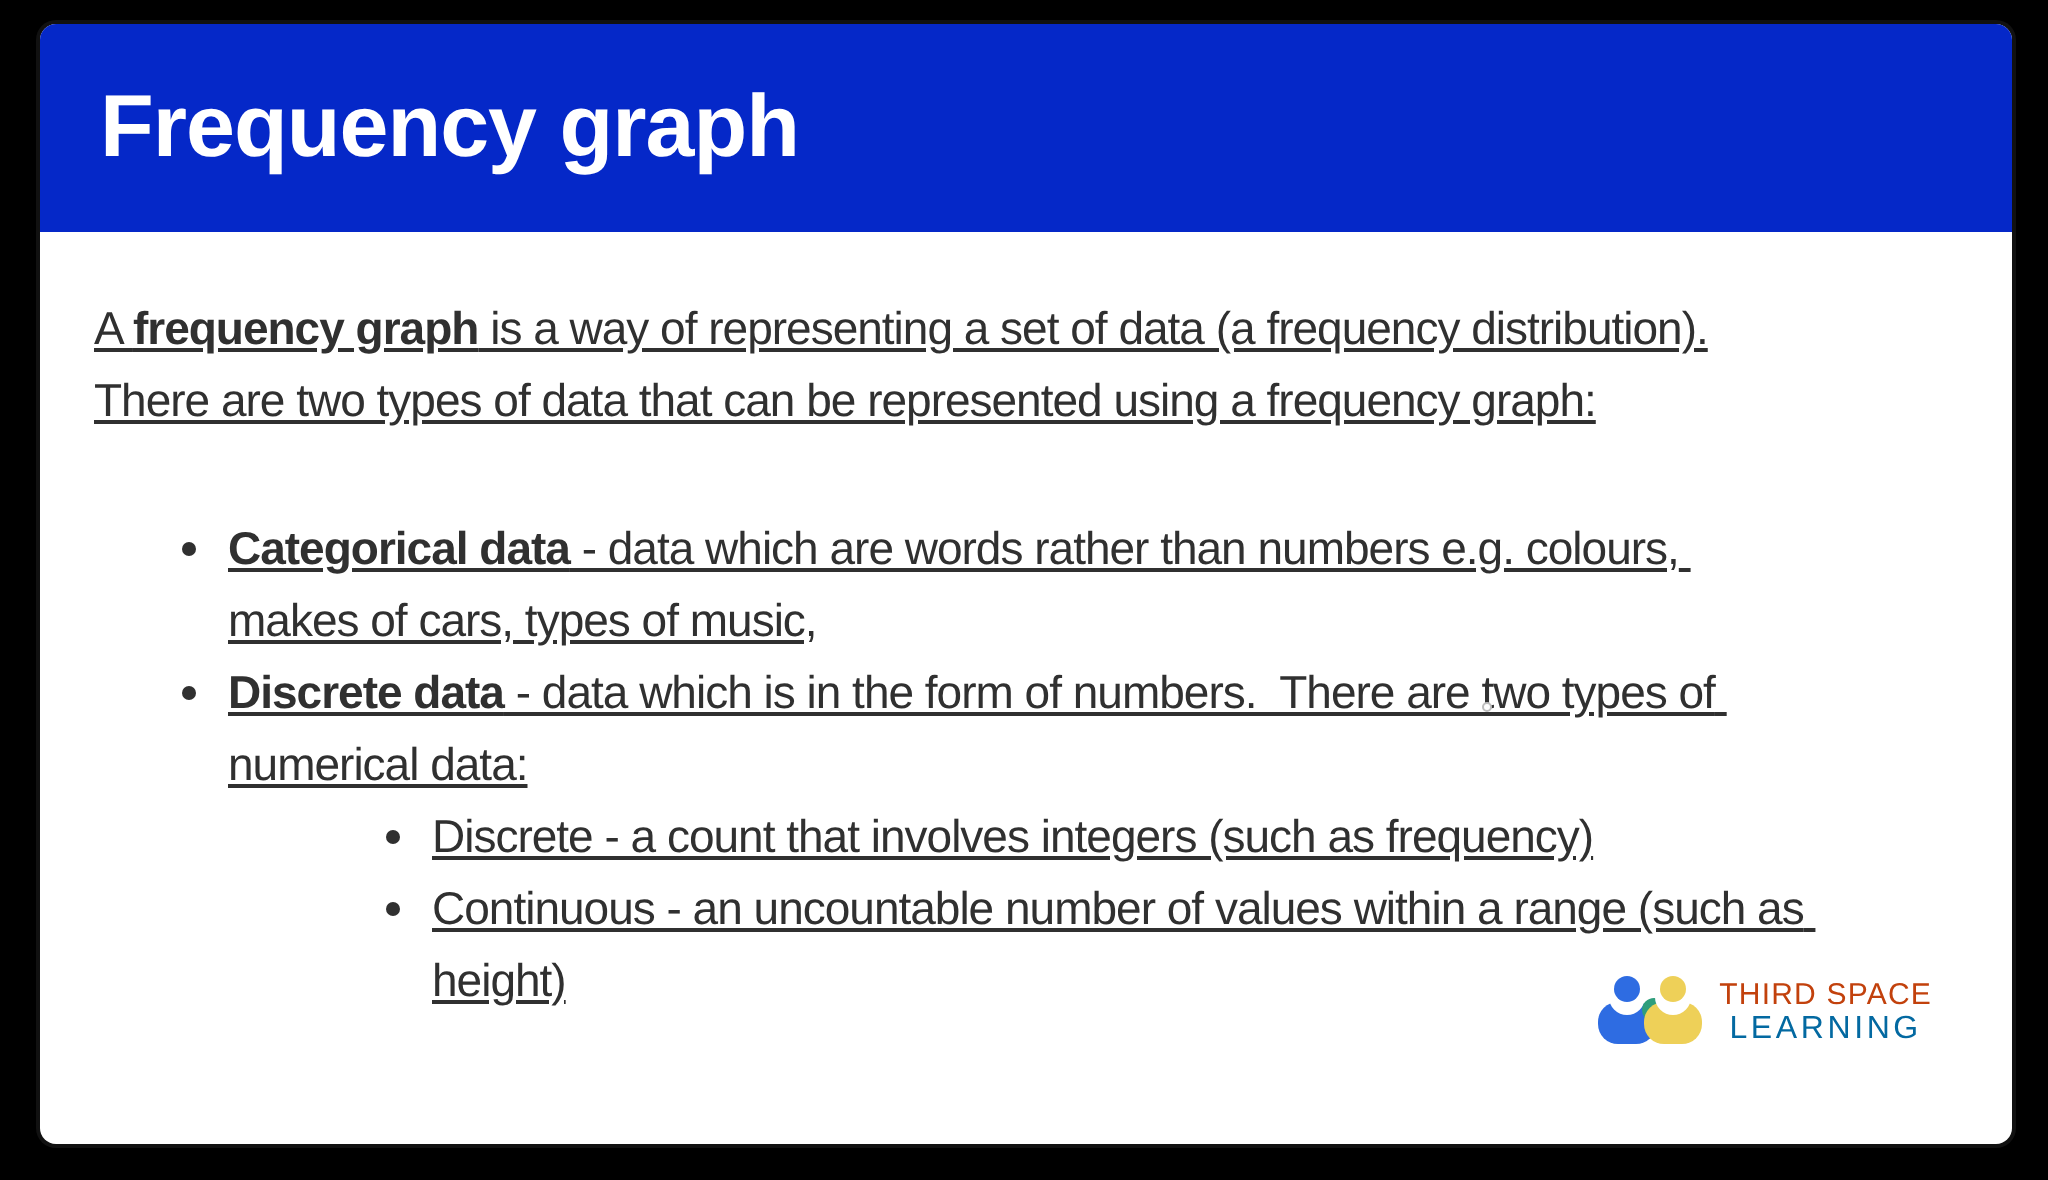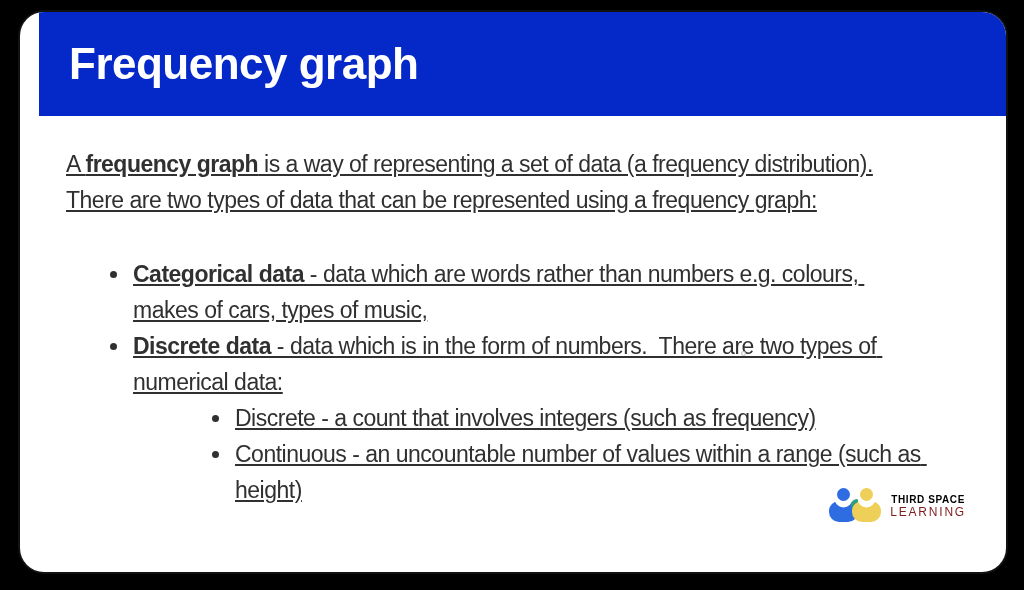--- a/index.html
+++ b/index.html
@@ -8,24 +8,23 @@
     background: #000000;
     font-family: "Liberation Sans", sans-serif;
     position: relative;
     overflow: hidden;
   }
   .card {
     position: absolute;
     left: 20px; top: 12px;
     width: 986px; height: 560px;
     background: #ffffff;
-    border-radius: 24px;
+    border-radius: 8px;
     overflow: hidden;
     box-shadow: 0 0 0 2px #111;
-    padding-left: 19px;
   }
   .header {
     height: 104px;
     background: #0528c8;
     display: flex;
     align-items: center;
     padding: 0 30px;
   }
   .title {
     color: #ffffff;
@@ -71,28 +70,28 @@
     align-items: center;
     gap: 8px;
   }
   .brand-text {
     display: flex;
     flex-direction: column;
     align-items: center;
     line-height: 1.15;
   }
   .brand-line1 {
-    font-size: 10px;
-    font-weight: bold;
-    color: #000000;
+    font-size: 15px;
+    font-weight: normal;
+    color: #c2410c;
     letter-spacing: 0.6px;
   }
   .brand-line2 {
-    font-size: 12px;
-    color: #7f1d1d;
+    font-size: 16px;
+    color: #0369a1;
     letter-spacing: 1.8px;
   }
 </style>
 </head>
 <body>
 
 <div class="card">
 
   <div class="header">
     <div class="title">Frequency graph</div>

